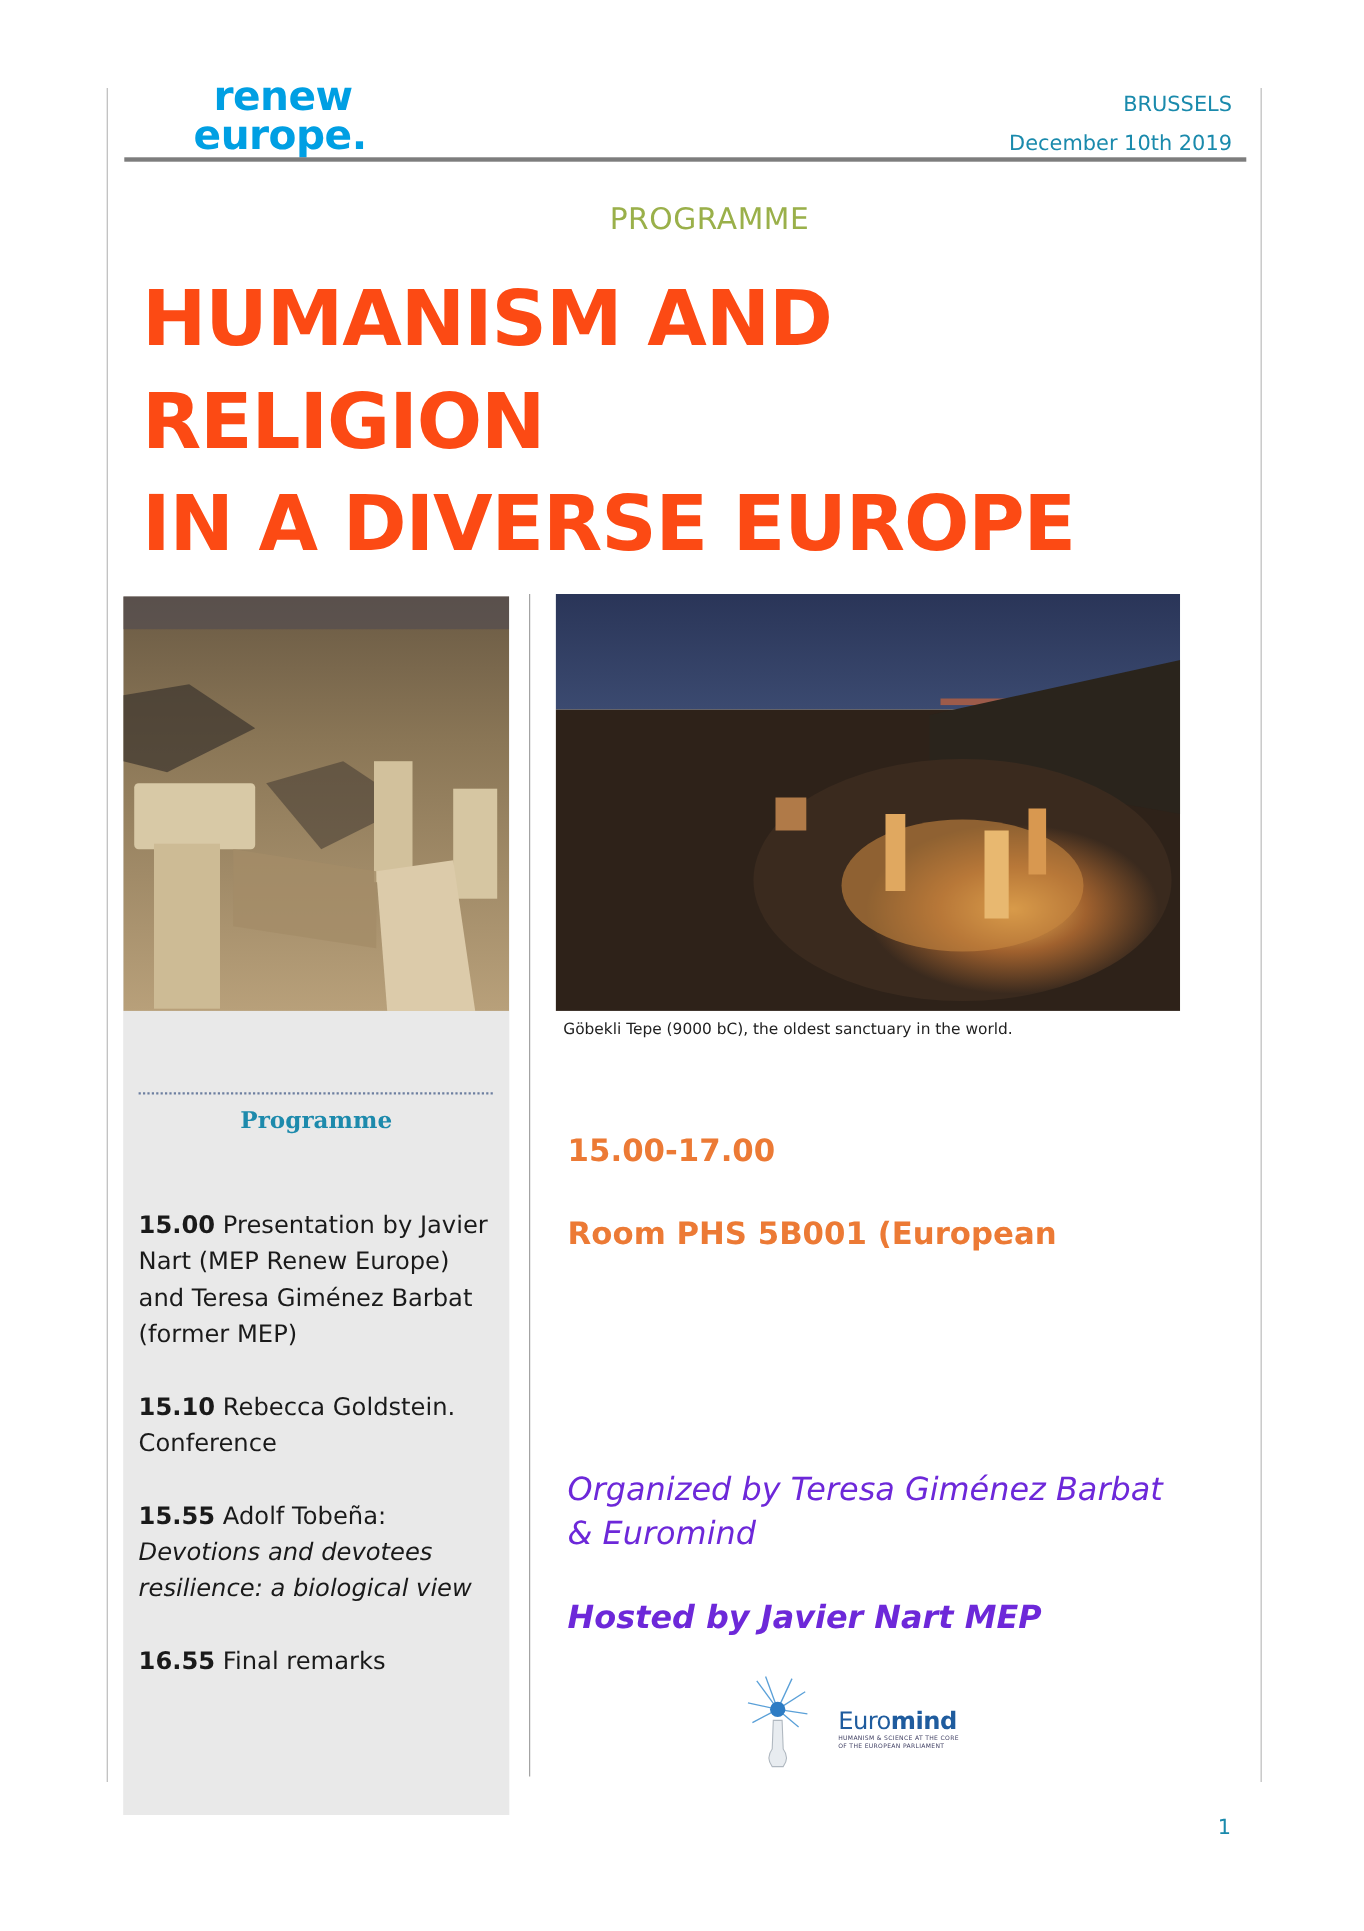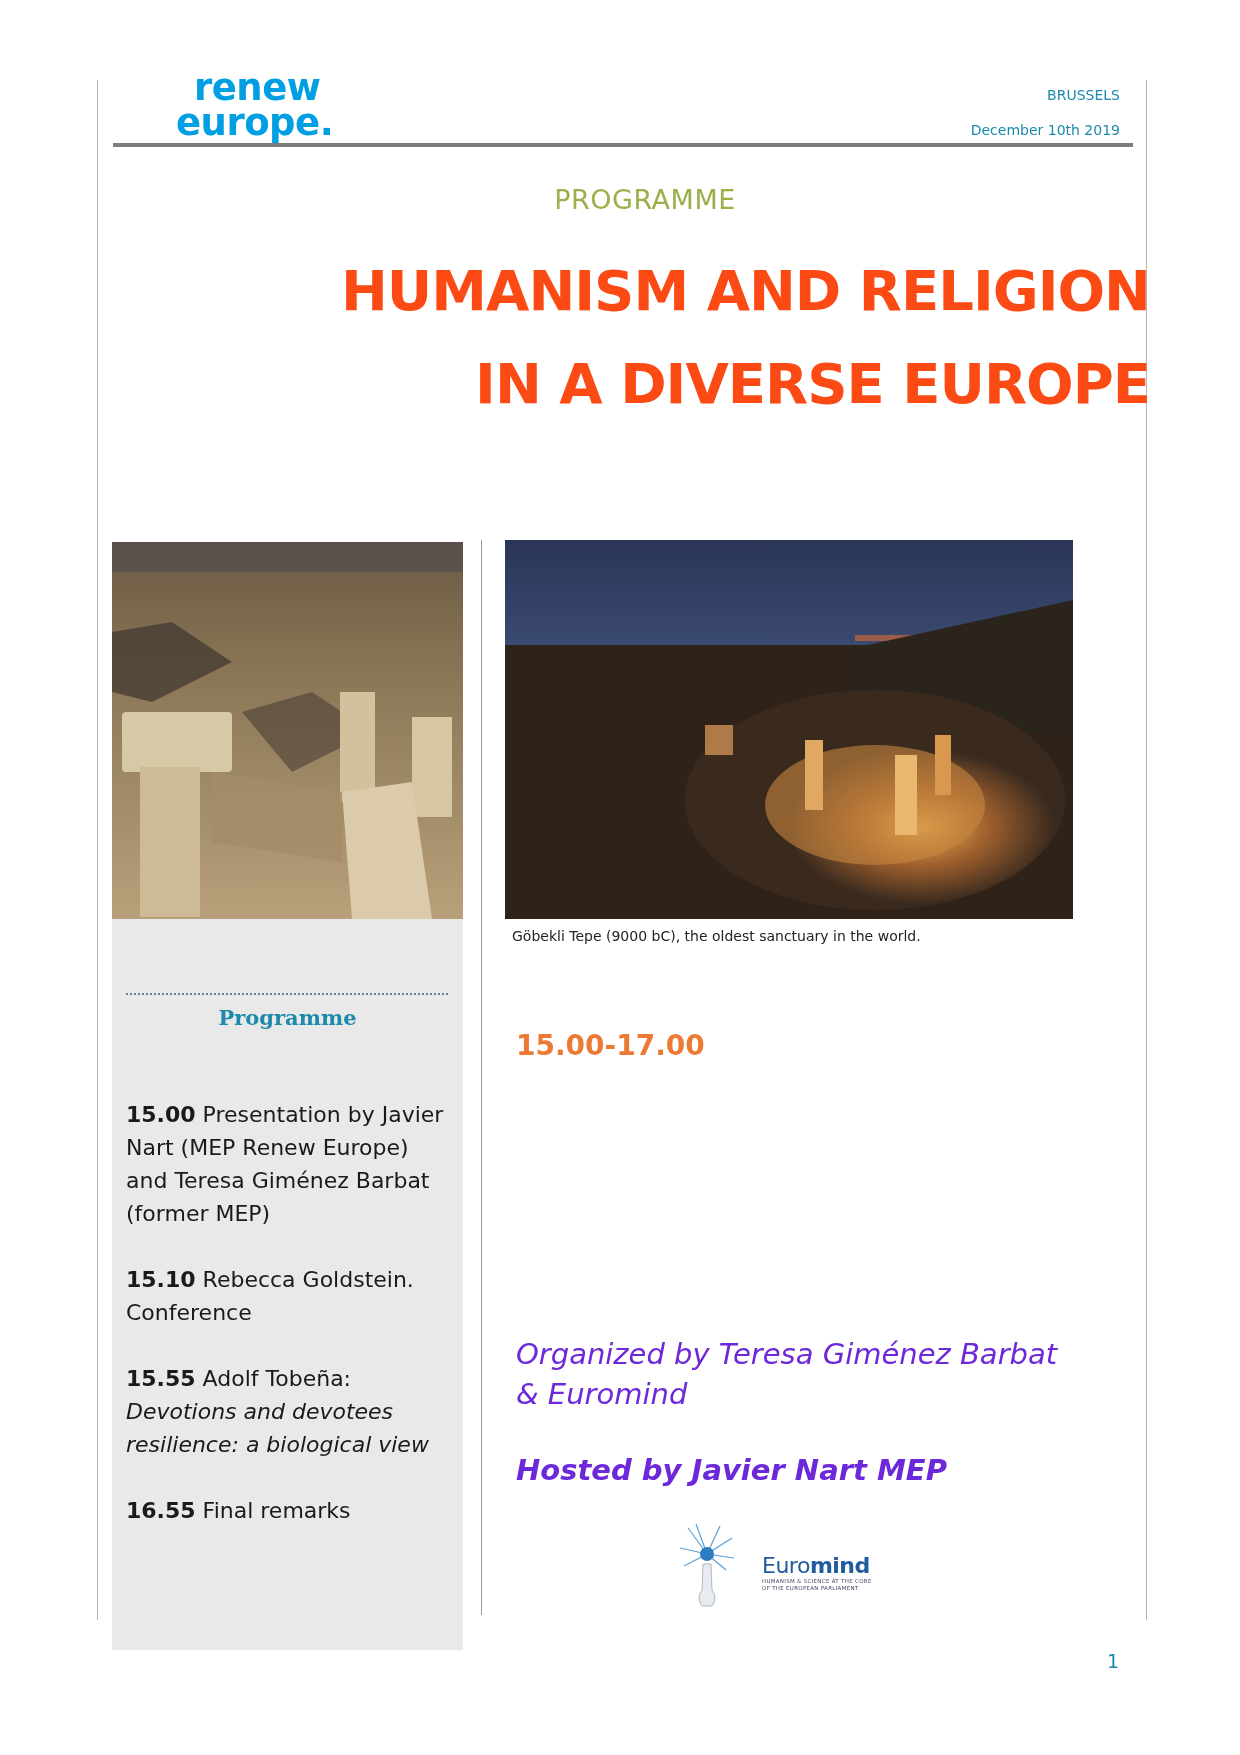--- a/index.html
+++ b/index.html
@@ -5,26 +5,26 @@
   html, body { margin:0; padding:0; background:#ffffff; }
   body { width:1240px; height:1755px; position:relative; overflow:hidden;
          font-family:"Liberation Sans", sans-serif; }
   .abs { position:absolute; }
   .vline { position:absolute; width:1px; background:#b5b5b5; }
   #logo { left:176px; top:70px; color:#009fe3; font-family:"DejaVu Sans", sans-serif;
           font-weight:bold; line-height:35px; font-size:37px; letter-spacing:-0.5px; }
   #logo .l1 { display:block; padding-left:18px; }
   #logo .l2 { display:block; }
   #hdr-right { right:120px; top:78px; text-align:right; color:#1a8aac;
-               font-family:"DejaVu Sans", sans-serif; font-size:14px; line-height:35px; }
+               font-family:"DejaVu Sans", sans-serif; font-size:19px; line-height:35px; }
   #hdr-rule { left:113px; top:143px; width:1020px; height:4px; background:#7d7d7d; }
   #kicker { left:0; width:1290px; top:184px; text-align:center; color:#9ab04a;
             font-family:"DejaVu Sans", sans-serif; font-size:27px; letter-spacing:0.5px; }
-  #title { left:140px; width:1010px; top:244px; text-align:right; color:#fc4a14;
-           font-family:"DejaVu Sans", sans-serif; font-weight:bold; font-size:56px;
+  #title { left:129px; width:1010px; top:244px; text-align:left; color:#fc4a14;
+           font-family:"DejaVu Sans", sans-serif; font-weight:bold; font-size:70px;
            line-height:93px; letter-spacing:-1px; }
   #leftcol { left:112px; top:542px; width:351px; height:1108px; background:#e9e9e9; }
   #leftimg { left:112px; top:542px; width:351px; height:377px; overflow:hidden; }
   #rightimg { left:505px; top:540px; width:568px; height:379px; overflow:hidden; }
   #caption { left:512px; top:928px; font-family:"DejaVu Sans", sans-serif; font-size:14px; color:#222; }
   #dots { left:126px; top:993px; width:322px; border-top:2px dotted #6d7fa0; }
   #prog-head { left:112px; width:351px; top:1005px; text-align:center; color:#1d8aac;
                font-family:"DejaVu Serif", serif; font-weight:bold; font-size:21px; }
   #schedule { left:126px; top:1098px; width:330px; font-family:"DejaVu Sans", sans-serif;
               font-size:22px; line-height:33px; color:#1a1a1a; }
@@ -130,20 +130,21 @@
     <rect x="390" y="215" width="22" height="80" fill="#e8b870"></rect>
     <rect x="430" y="195" width="16" height="60" fill="#d89850"></rect>
     <rect x="200" y="185" width="28" height="30" fill="#b07a48"></rect>
   </svg>
 </div>
 <div id="caption" class="abs">Göbekli Tepe (9000 bC), the oldest sanctuary in the world.</div>
 
 <div id="event" class="abs">
   <div>15.00-17.00</div>
   <div class="gap"></div>
+  <div>Room PHS 5B001 (European</div>
 </div>
 
 <div id="org" class="abs">
   <div>Organized by Teresa Giménez Barbat &amp; Euromind</div>
   <div class="host">Hosted by Javier Nart MEP</div>
 </div>
 
 <div id="neuron" class="abs">
   <svg width="62" height="92" viewBox="0 0 62 92">
     <g stroke="#5aa0d8" stroke-width="1.2" fill="none">

